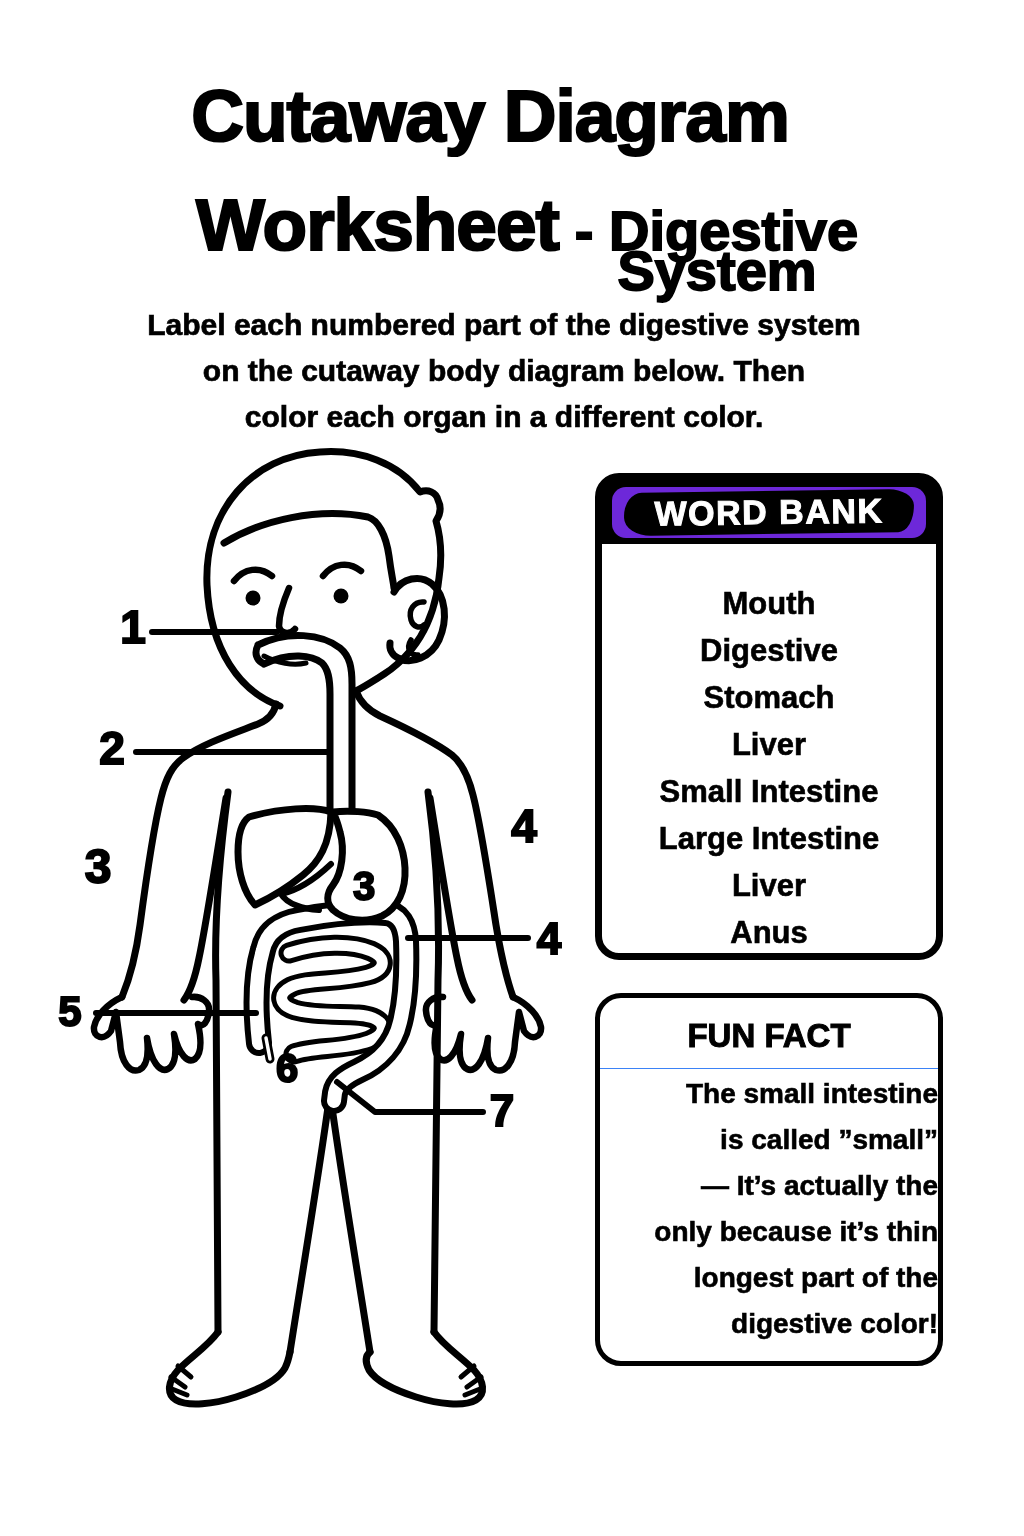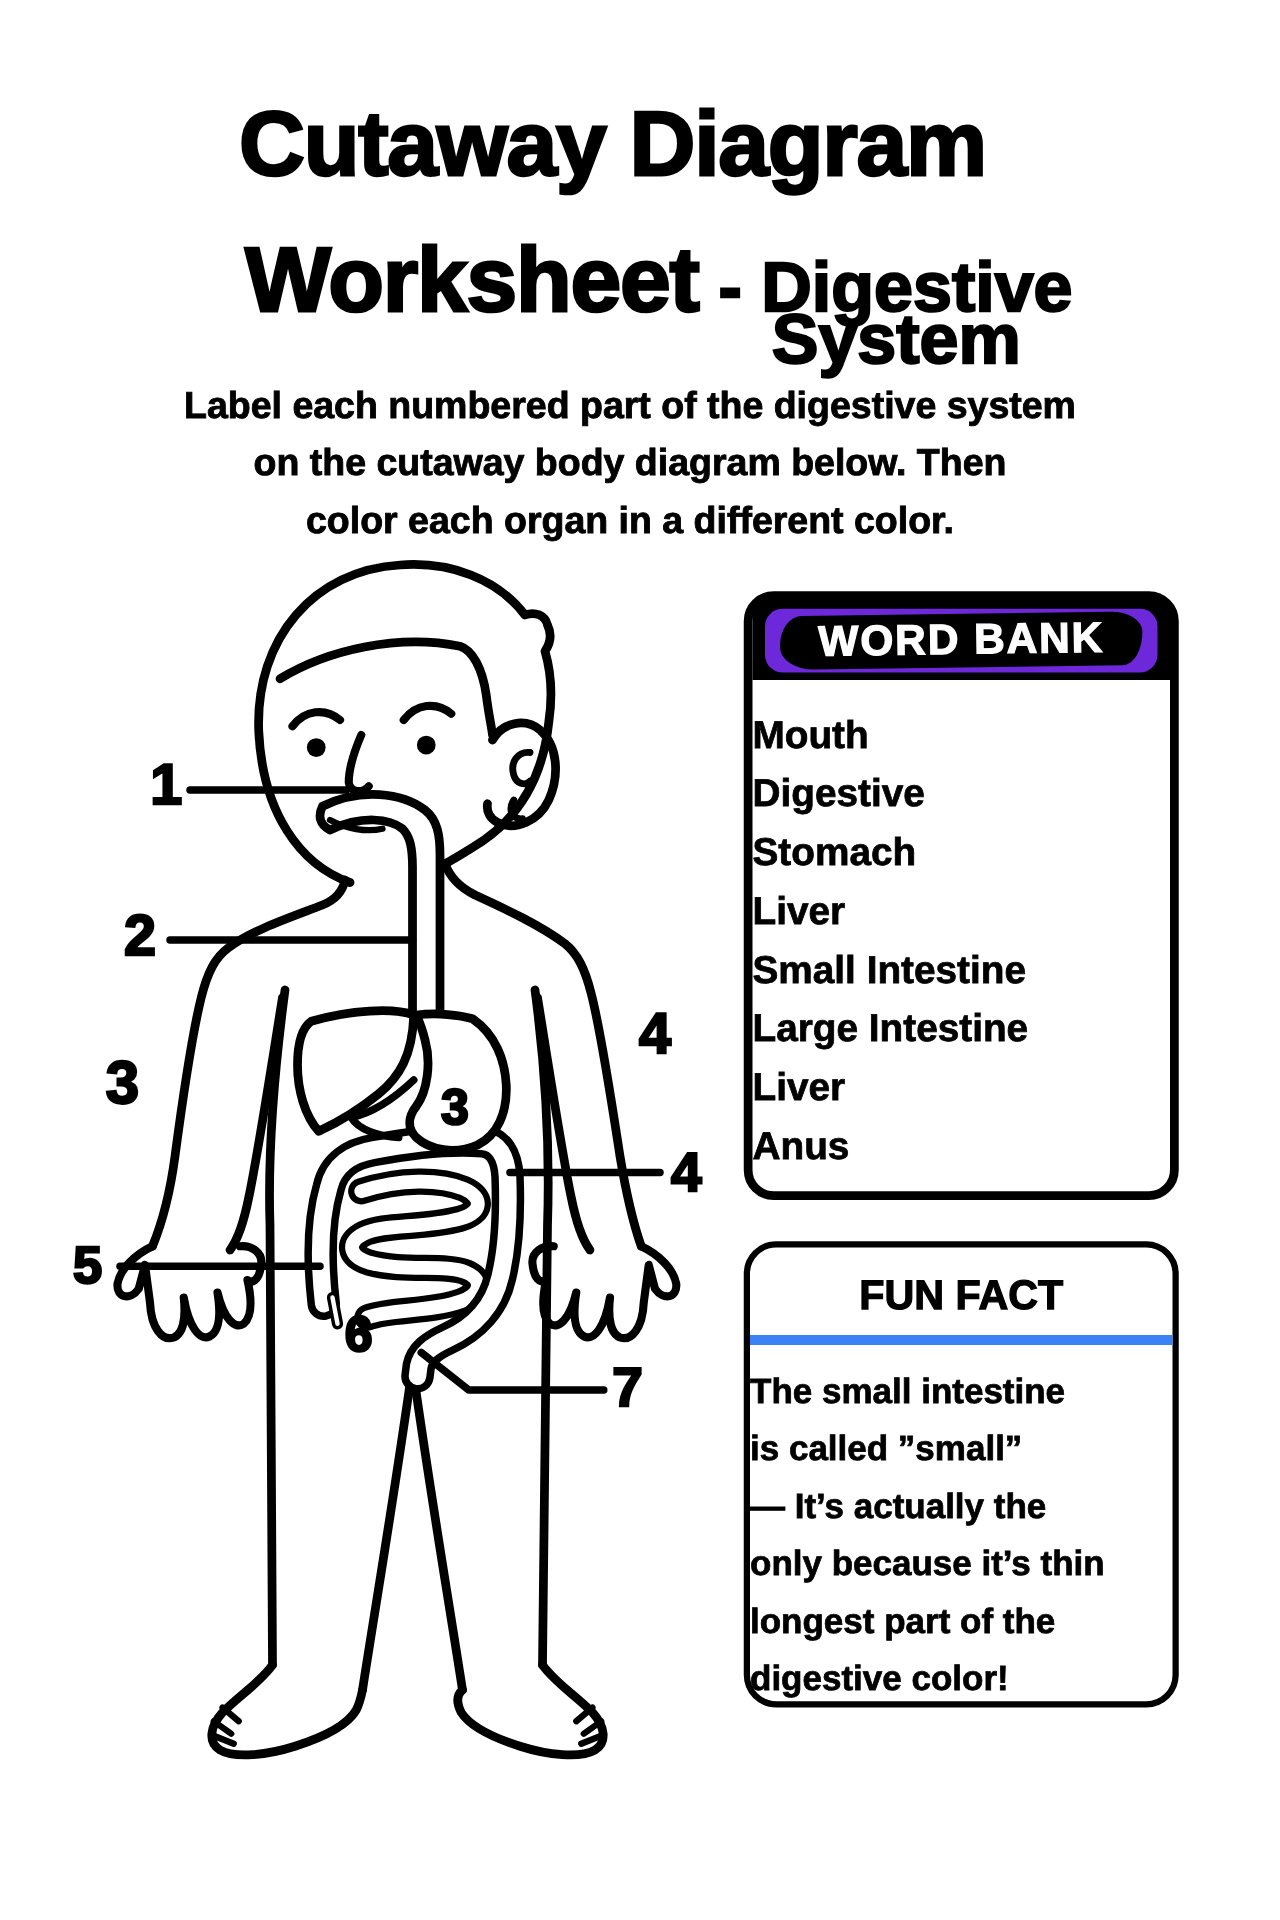--- a/index.html
+++ b/index.html
@@ -36,32 +36,32 @@
     background:#fff;border:7px solid #000;border-radius:24px;
   }
   .wb-header{position:relative;height:64px;background:#000;border-radius:12px 12px 0 0;}
   .wb-white{position:absolute;left:10px;right:10px;top:7px;bottom:6px;background:#6d28d9;border-radius:14px;}
   .wb-scribble{
     position:absolute;left:12px;right:12px;top:4px;bottom:4px;background:#000;
     border-radius:20px 28px 18px 30px / 26px 18px 30px 20px;transform:rotate(-0.8deg);
     display:flex;align-items:center;justify-content:center;
   }
   .wb-title{color:#fff;font-size:34px;font-weight:800;letter-spacing:1.5px;-webkit-text-stroke:1px #fff;white-space:nowrap;}
-  .wb-list{padding-top:20px;}
+  .wb-list{padding-top:20px;text-align:center;margin-top:16px;}
   .wb-item{font-size:31px;line-height:47px;font-weight:700;-webkit-text-stroke:.6px #000;}
   
   .funfact{
     position:absolute;left:595px;top:993px;width:348px;height:373px;box-sizing:border-box;
     background:#fff;border:5px solid #000;border-radius:26px;
   }
   .ff-header{
     text-align:center;font-size:33px;font-weight:800;-webkit-text-stroke:1px #000;
-    padding-top:19px;padding-bottom:13px;border-bottom:8px solid #3b82f6;
+    padding-top:19px;padding-bottom:13px;border-bottom:1px solid #3b82f6;
   }
-  .ff-body{padding-top:14px;text-align:left;}
+  .ff-body{padding-top:2px;text-align:right;}
   .ff-line{font-size:28px;line-height:46px;font-weight:700;-webkit-text-stroke:.6px #000;}
   svg{position:absolute;left:0;top:0;}
 </style>
 </head>
 <body>
 
 <div class="title-line t1">Cutaway Diagram</div>
 <div class="t2 title-line">
   <span class="big">Worksheet</span>
   <span class="small">- Digestive</span>

